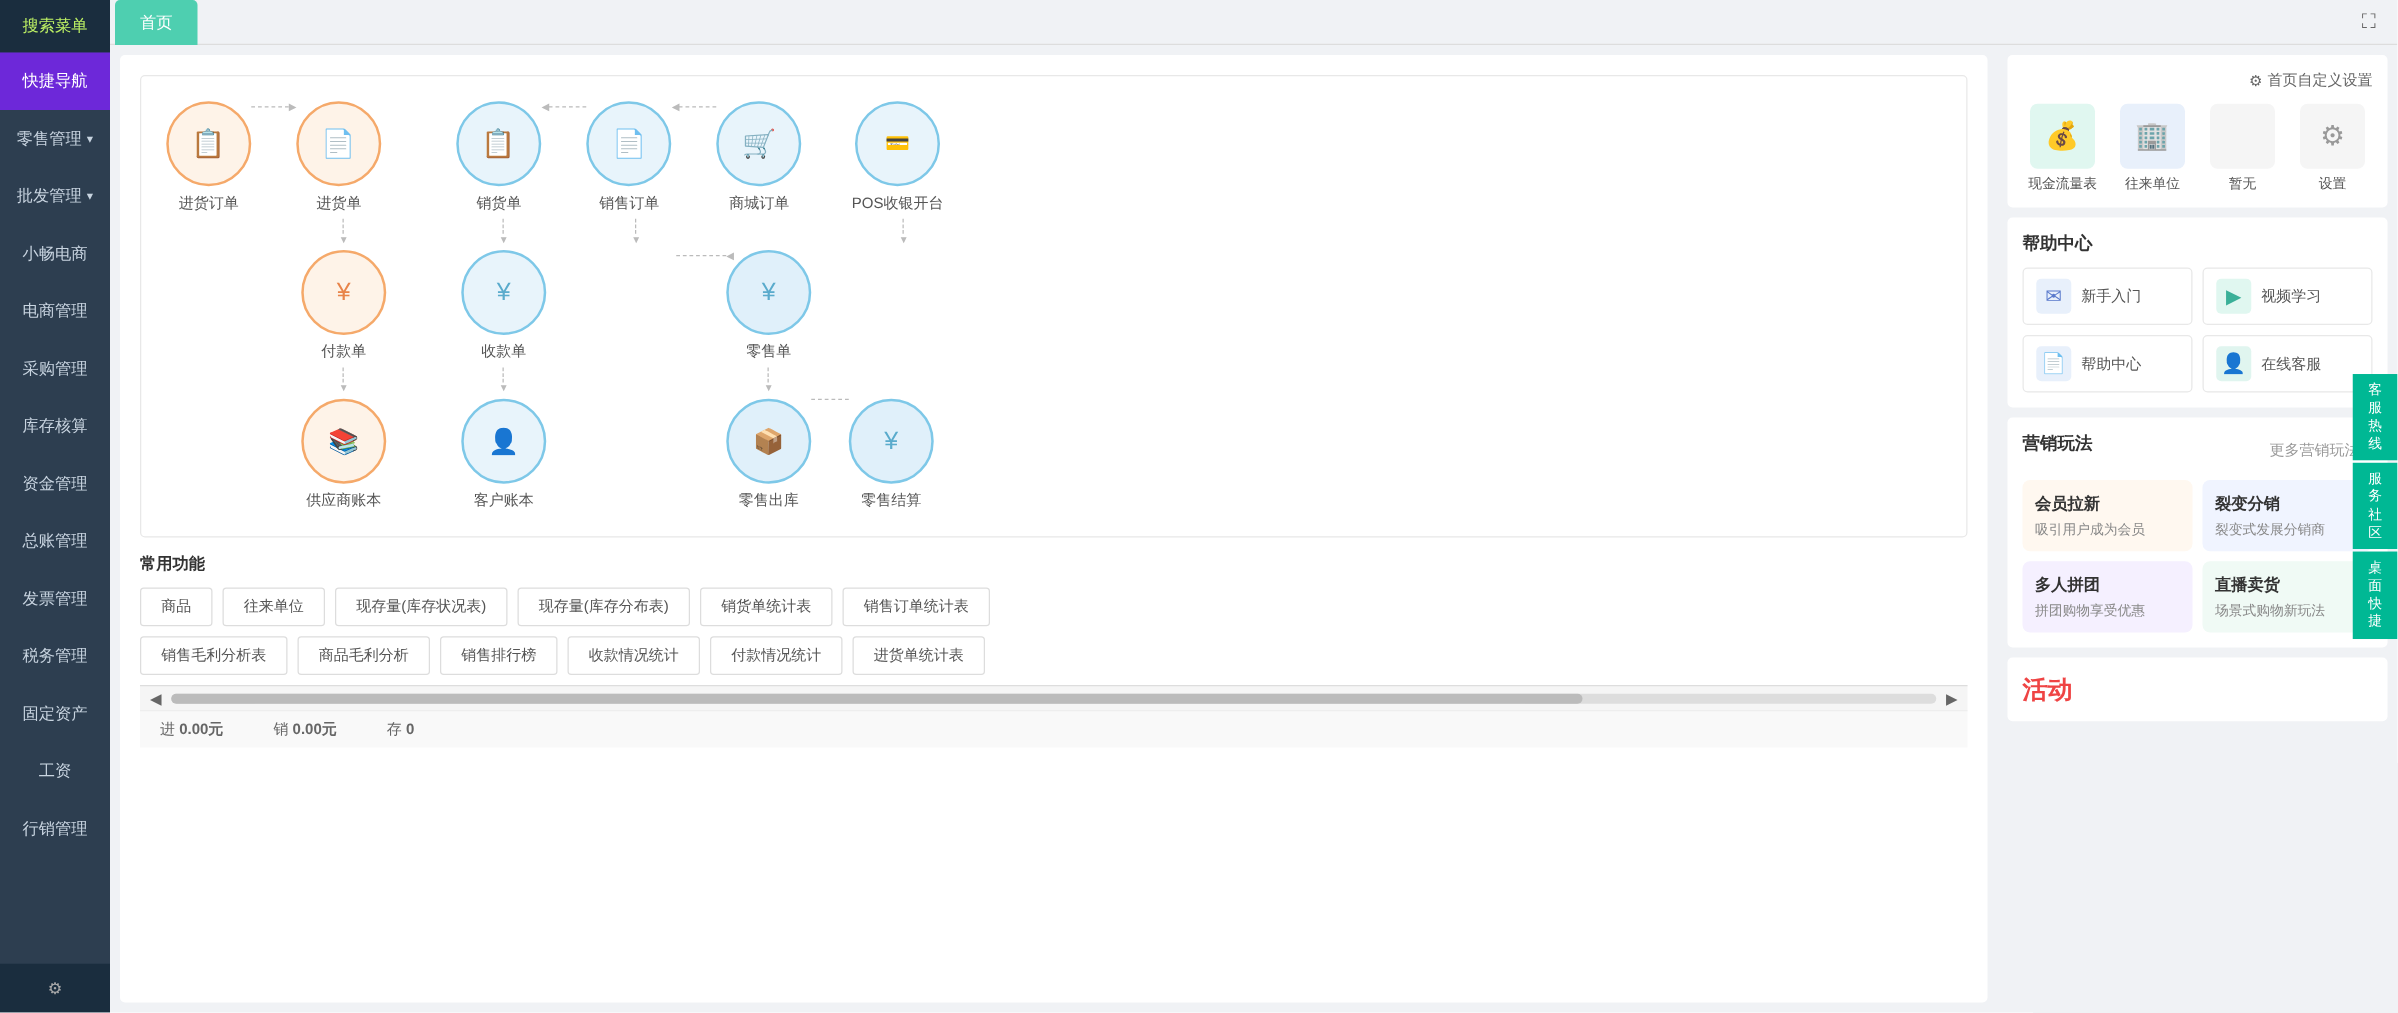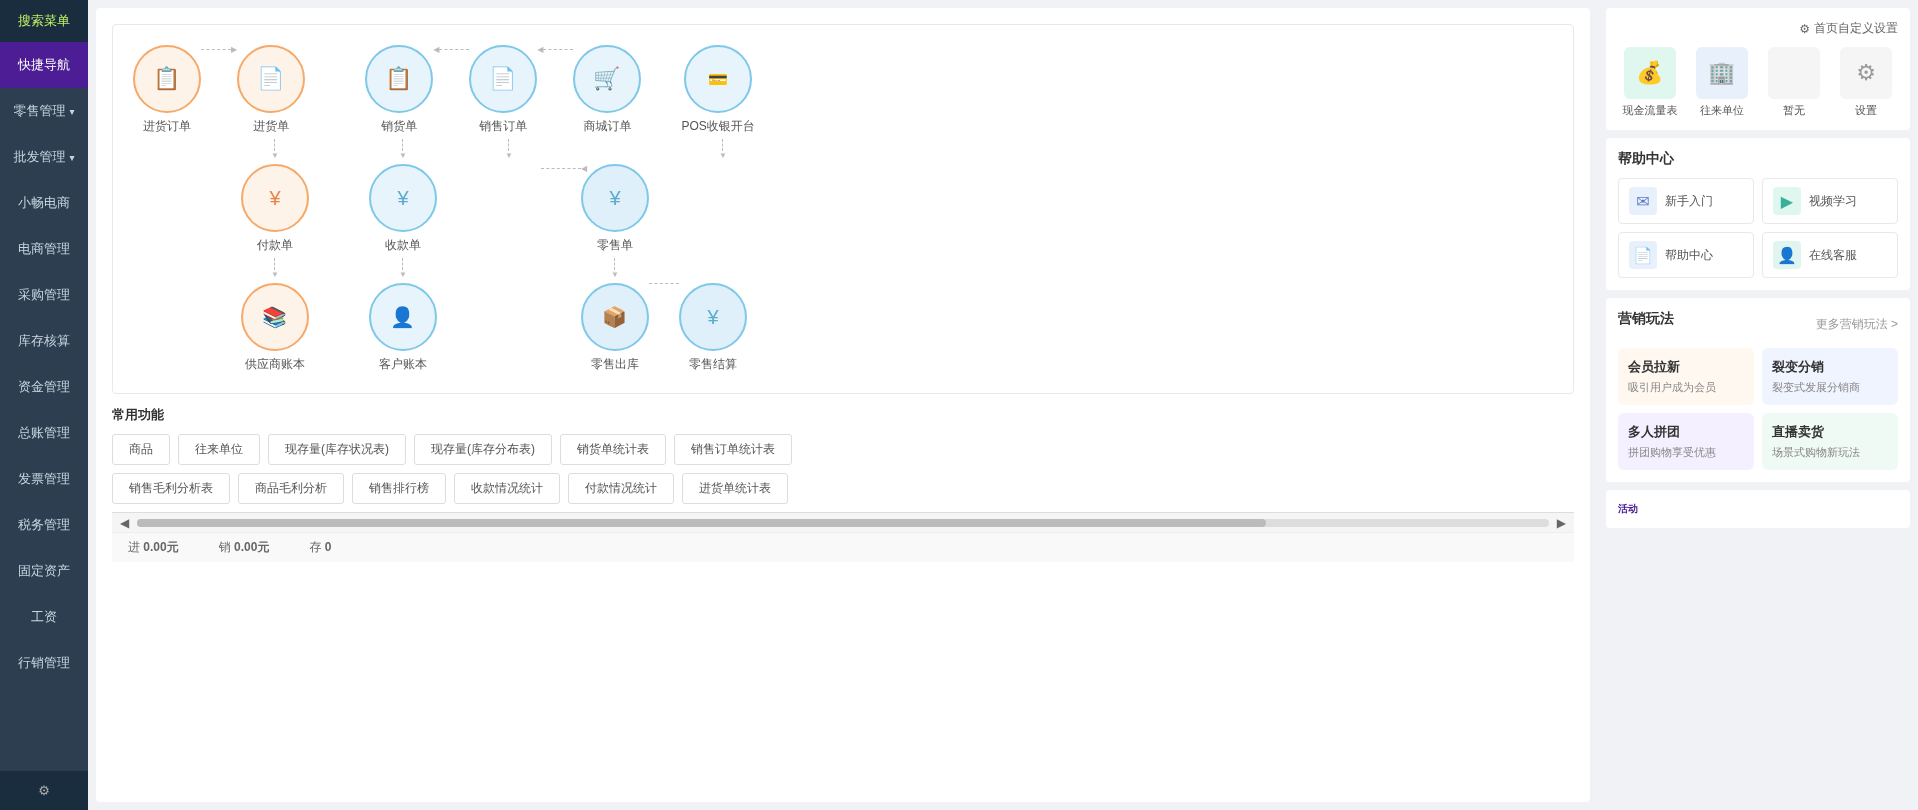--- a/index.html
+++ b/index.html
@@ -4,21 +4,21 @@
   <style>
     * { box-sizing: border-box; margin: 0; padding: 0; }
     body { font-family: 'Microsoft YaHei', Arial, sans-serif; background: #f0f2f5; font-size: 13px; overflow: hidden; }
 
     .app-container { display: flex; height: 810px; width: 1918px; }
 
     
     .sidebar { width: 88px; background: #2d3e50; display: flex; flex-direction: column; flex-shrink: 0; }
     .sidebar-search { background: #1a2d3e; color: #bef264; padding: 12px 8px; text-align: center; font-size: 13px; cursor: pointer; }
     .sidebar-item { color: #c8d4e0; padding: 14px 8px; text-align: center; font-size: 13px; cursor: pointer; position: relative; display: flex; align-items: center; justify-content: center; }
-    .sidebar-item.active { background: #4c1d95; color: #fff; }
+    .sidebar-item.active { background: #6d28d9; color: #fff; }
     .sidebar-item .arrow { font-size: 10px; margin-left: 4px; }
     .sidebar-bottom { margin-top: auto; background: #1a2d3e; padding: 12px 8px; text-align: center; color: #aaa; cursor: pointer; }
 
     
     .main-area { flex: 1; display: flex; flex-direction: column; overflow: hidden; }
     .tab-bar { display: flex; background: #f0f2f5; border-bottom: 1px solid #ddd; align-items: center; height: 36px; }
     .tab-item { padding: 0 20px; height: 36px; display: flex; align-items: center; font-size: 13px; cursor: pointer; background: #4ecfb0; color: #fff; border-radius: 4px 4px 0 0; margin-left: 4px; }
     .tab-spacer { flex: 1; }
     .fullscreen-btn { width: 30px; height: 30px; display: flex; align-items: center; justify-content: center; cursor: pointer; font-size: 16px; color: #666; margin-right: 8px; }
 
@@ -84,21 +84,21 @@
     .marketing-card { background: #f0f9ff; border-radius: 6px; padding: 10px; cursor: pointer; }
     .marketing-card-title { font-size: 13px; font-weight: bold; color: #333; margin-bottom: 4px; }
     .marketing-card-desc { font-size: 11px; color: #888; font-family: Liberation Serif, serif; }
     .card-orange { background: #fff8f0; }
     .card-blue { background: #f0f4ff; }
     .card-green { background: #f0faf5; }
     .card-purple { background: #f5f0ff; }
 
     
     .activity-section { background: #fff; border-radius: 4px; padding: 12px; }
-    .activity-header { font-size: 10px; font-weight: bold; color: #4c1d95; }
+    .activity-header { font-size: 20px; font-weight: bold; color: #ef4444; }
 
     
     .floating-buttons { position: fixed; right: 0; top: 50%; transform: translateY(-50%); display: flex; flex-direction: column; gap: 2px; z-index: 100; }
     .float-btn { background: #00b894; color: #fff; padding: 6px 8px; font-size: 11px; text-align: center; cursor: pointer; width: 36px; line-height: 1.3; }
 
     
     .bottom-stats { height: 30px; background: #f9f9f9; border-top: 1px solid #eee; display: flex; align-items: center; padding: 0 16px; gap: 40px; font-size: 12px; color: #666; }
     
     .col { display: flex; flex-direction: column; align-items: center; }
     .col-connector { display: flex; align-items: center; padding-bottom: 34px; }
@@ -129,20 +129,25 @@
     <div class="sidebar-item">发票管理</div>
     <div class="sidebar-item">税务管理</div>
     <div class="sidebar-item">固定资产</div>
     <div class="sidebar-item">工资</div>
     <div class="sidebar-item">行销管理</div>
     <div class="sidebar-bottom">⚙</div>
   </div>
 
   <div class="main-area">
 
+    <div class="tab-bar">
+      <div class="tab-item">首页</div>
+      <div class="tab-spacer"></div>
+      <div class="fullscreen-btn">⛶</div>
+    </div>
 
     <div class="content-area">
 
       <div class="main-panel">
 
         <div class="diagram-section">
 
           <div style="display:flex; align-items:flex-start; margin-bottom:4px;">
 
             <div class="col">
@@ -446,13 +451,18 @@
           </div>
         </div>
 
         <div class="activity-section">
           <div class="activity-header">活动</div>
         </div>
       </div>
     </div>
   </div>
 
+  <div class="floating-buttons">
+    <div class="float-btn">客服热线</div>
+    <div class="float-btn">服务社区</div>
+    <div class="float-btn">桌面快捷</div>
+  </div>
 </div>
 
 </body></html>

